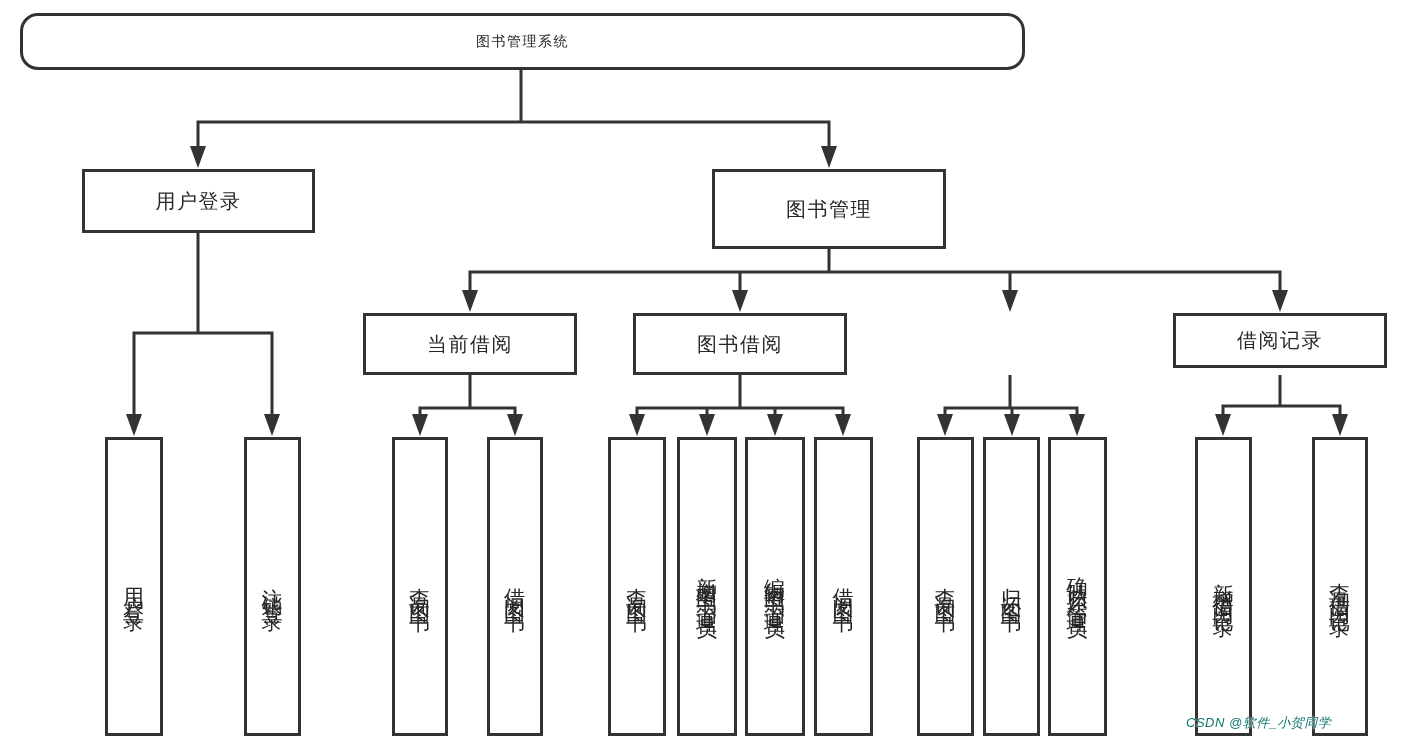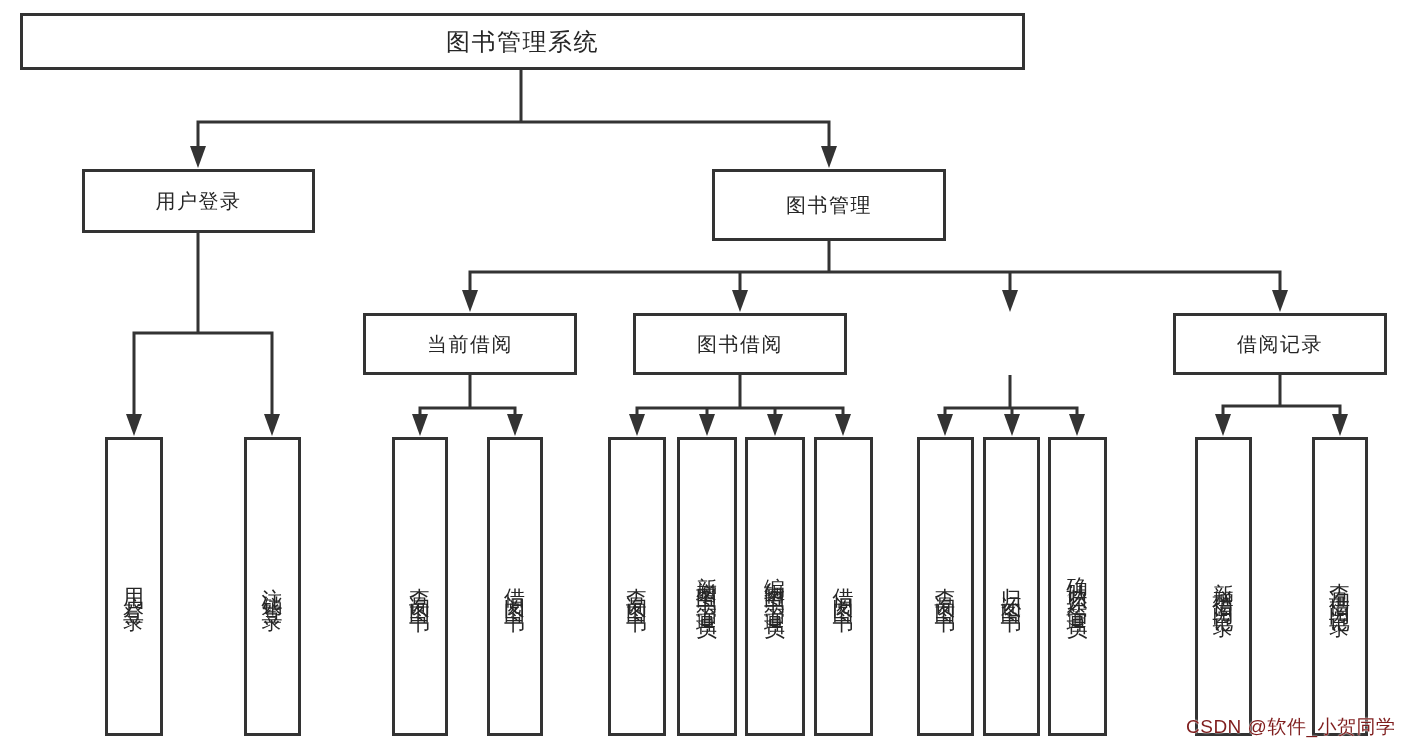--- a/index.html
+++ b/index.html
@@ -6,29 +6,29 @@
   .stage{
     position:relative;width:1405px;height:747px;background:#ffffff;overflow:hidden;
     font-family:"Liberation Sans","DejaVu Sans",sans-serif;
   }
   .connectors{position:absolute;left:0;top:0;width:1405px;height:747px;z-index:1;}
   .box{
     position:absolute;box-sizing:border-box;border:3px solid #333333;background:#ffffff;
     display:flex;align-items:center;justify-content:center;color:#262626;z-index:2;
   }
   .hbox{font-size:20px;letter-spacing:1.5px;}
-  .root{font-size:24px;}
+  .root{font-size:14px;border-radius:18px;}
   .vbox{
     writing-mode:vertical-rl;text-orientation:mixed;
     font-size:21px;letter-spacing:8px;line-height:1;
   }
   .watermark{
     position:absolute;left:1186px;top:714px;z-index:3;
-    font-size:19px;letter-spacing:0.5px;color:#7f1d1d;
-    text-shadow:0 0 2px #ffffff,0 0 1px #ffffff;white-space:nowrap;
+    font-size:13px;letter-spacing:0.5px;color:#0f766e;
+    text-shadow:0 0 2px #ffffff,0 0 1px #ffffff;white-space:nowrap;font-style:italic;
   }
 </style>
 </head>
 <body>
 
 <div class="stage">
 
   <svg class="connectors" viewBox="0 0 1405 747" xmlns="http://www.w3.org/2000/svg">
       <path d="M521,70V122M198,233V333M829,233V272M470,375V408M740,375V408M1010,375V408M1280,375V406M196.5,122H830.5M132.5,333H273.5M468.5,272H1281.5M418.5,408H516.5M635.5,408H844.5M943.5,408H1078.5M1221.5,406H1341.5M198,122V156M829,122V156M134,333V424M272,333V424M470,272V300M740,272V300M1010,272V300M1280,272V300M420,408V424M515,408V424M637,408V424M707,408V424M775,408V424M843,408V424M945,408V424M1012,408V424M1077,408V424M1223,406V424M1340,406V424" stroke="#333333" stroke-width="3" fill="none"></path>
       <polygon points="190,146 206,146 198,168" fill="#333333"></polygon>
@@ -48,25 +48,25 @@
       <polygon points="937,414 953,414 945,436" fill="#333333"></polygon>
       <polygon points="1004,414 1020,414 1012,436" fill="#333333"></polygon>
       <polygon points="1069,414 1085,414 1077,436" fill="#333333"></polygon>
       <polygon points="1215,414 1231,414 1223,436" fill="#333333"></polygon>
       <polygon points="1332,414 1348,414 1340,436" fill="#333333"></polygon>
     </svg>
 
   <div class="box hbox root" style="left:20px;top:13px;width:1005px;height:57px;">图书管理系统</div>
 
   <div class="box hbox" style="left:82px;top:169px;width:233px;height:64px;">用户登录</div>
-  <div class="box hbox" style="left:712px;top:169px;width:234px;height:72px;">图书管理</div>
+  <div class="box hbox" style="left:712px;top:169px;width:234px;height:80px;">图书管理</div>
 
   <div class="box hbox" style="left:363px;top:313px;width:214px;height:62px;">当前借阅</div>
   <div class="box hbox" style="left:633px;top:313px;width:214px;height:62px;">图书借阅</div>
-  <div class="box hbox" style="left:1173px;top:313px;width:214px;height:62px;">借阅记录</div>
+  <div class="box hbox" style="left:1173px;top:313px;width:214px;height:55px;">借阅记录</div>
 
   <div class="box vbox" style="left:105px;top:437px;width:58px;height:299px;">用户登录</div>
   <div class="box vbox" style="left:244px;top:437px;width:57px;height:299px;">注销登录</div>
 
   <div class="box vbox" style="left:392px;top:437px;width:56px;height:299px;">查询图书</div>
   <div class="box vbox" style="left:487px;top:437px;width:56px;height:299px;">借阅图书</div>
 
   <div class="box vbox" style="left:608px;top:437px;width:58px;height:299px;">查询图书</div>
   <div class="box vbox" style="left:677px;top:437px;width:60px;height:299px;letter-spacing:6px;">新增图书（管理员）</div>
   <div class="box vbox" style="left:745px;top:437px;width:60px;height:299px;letter-spacing:6px;">编辑图书（管理员）</div>

